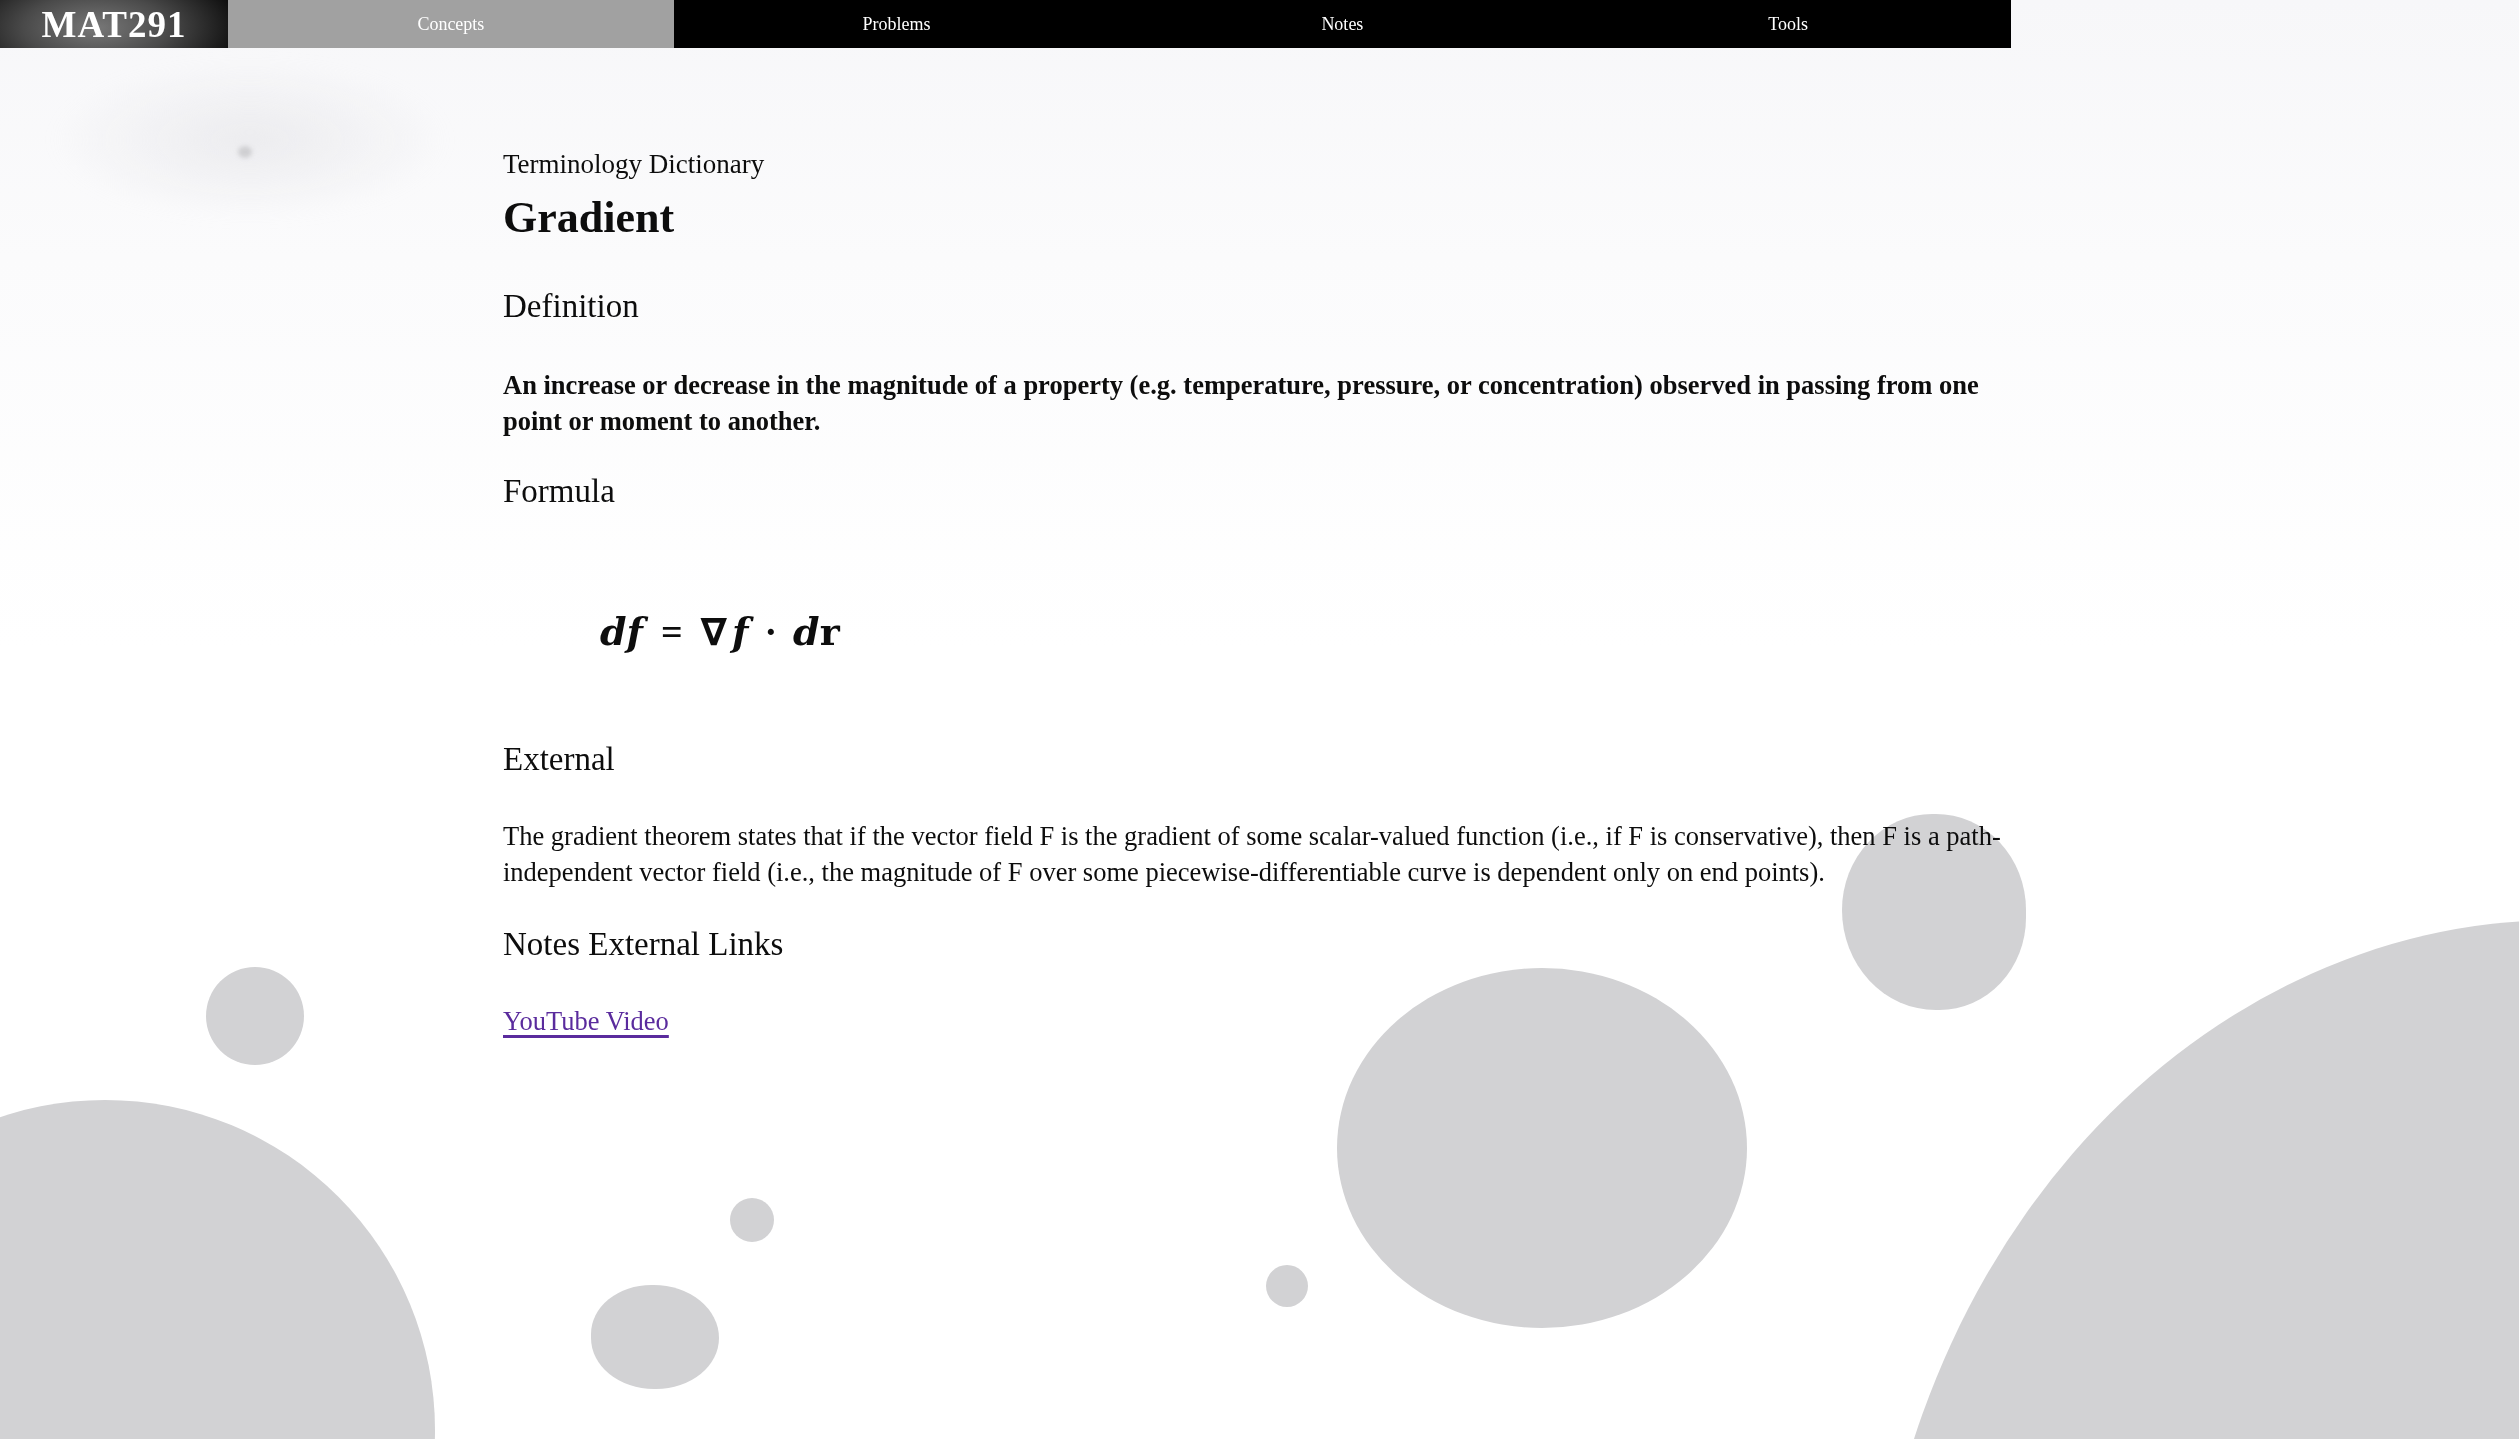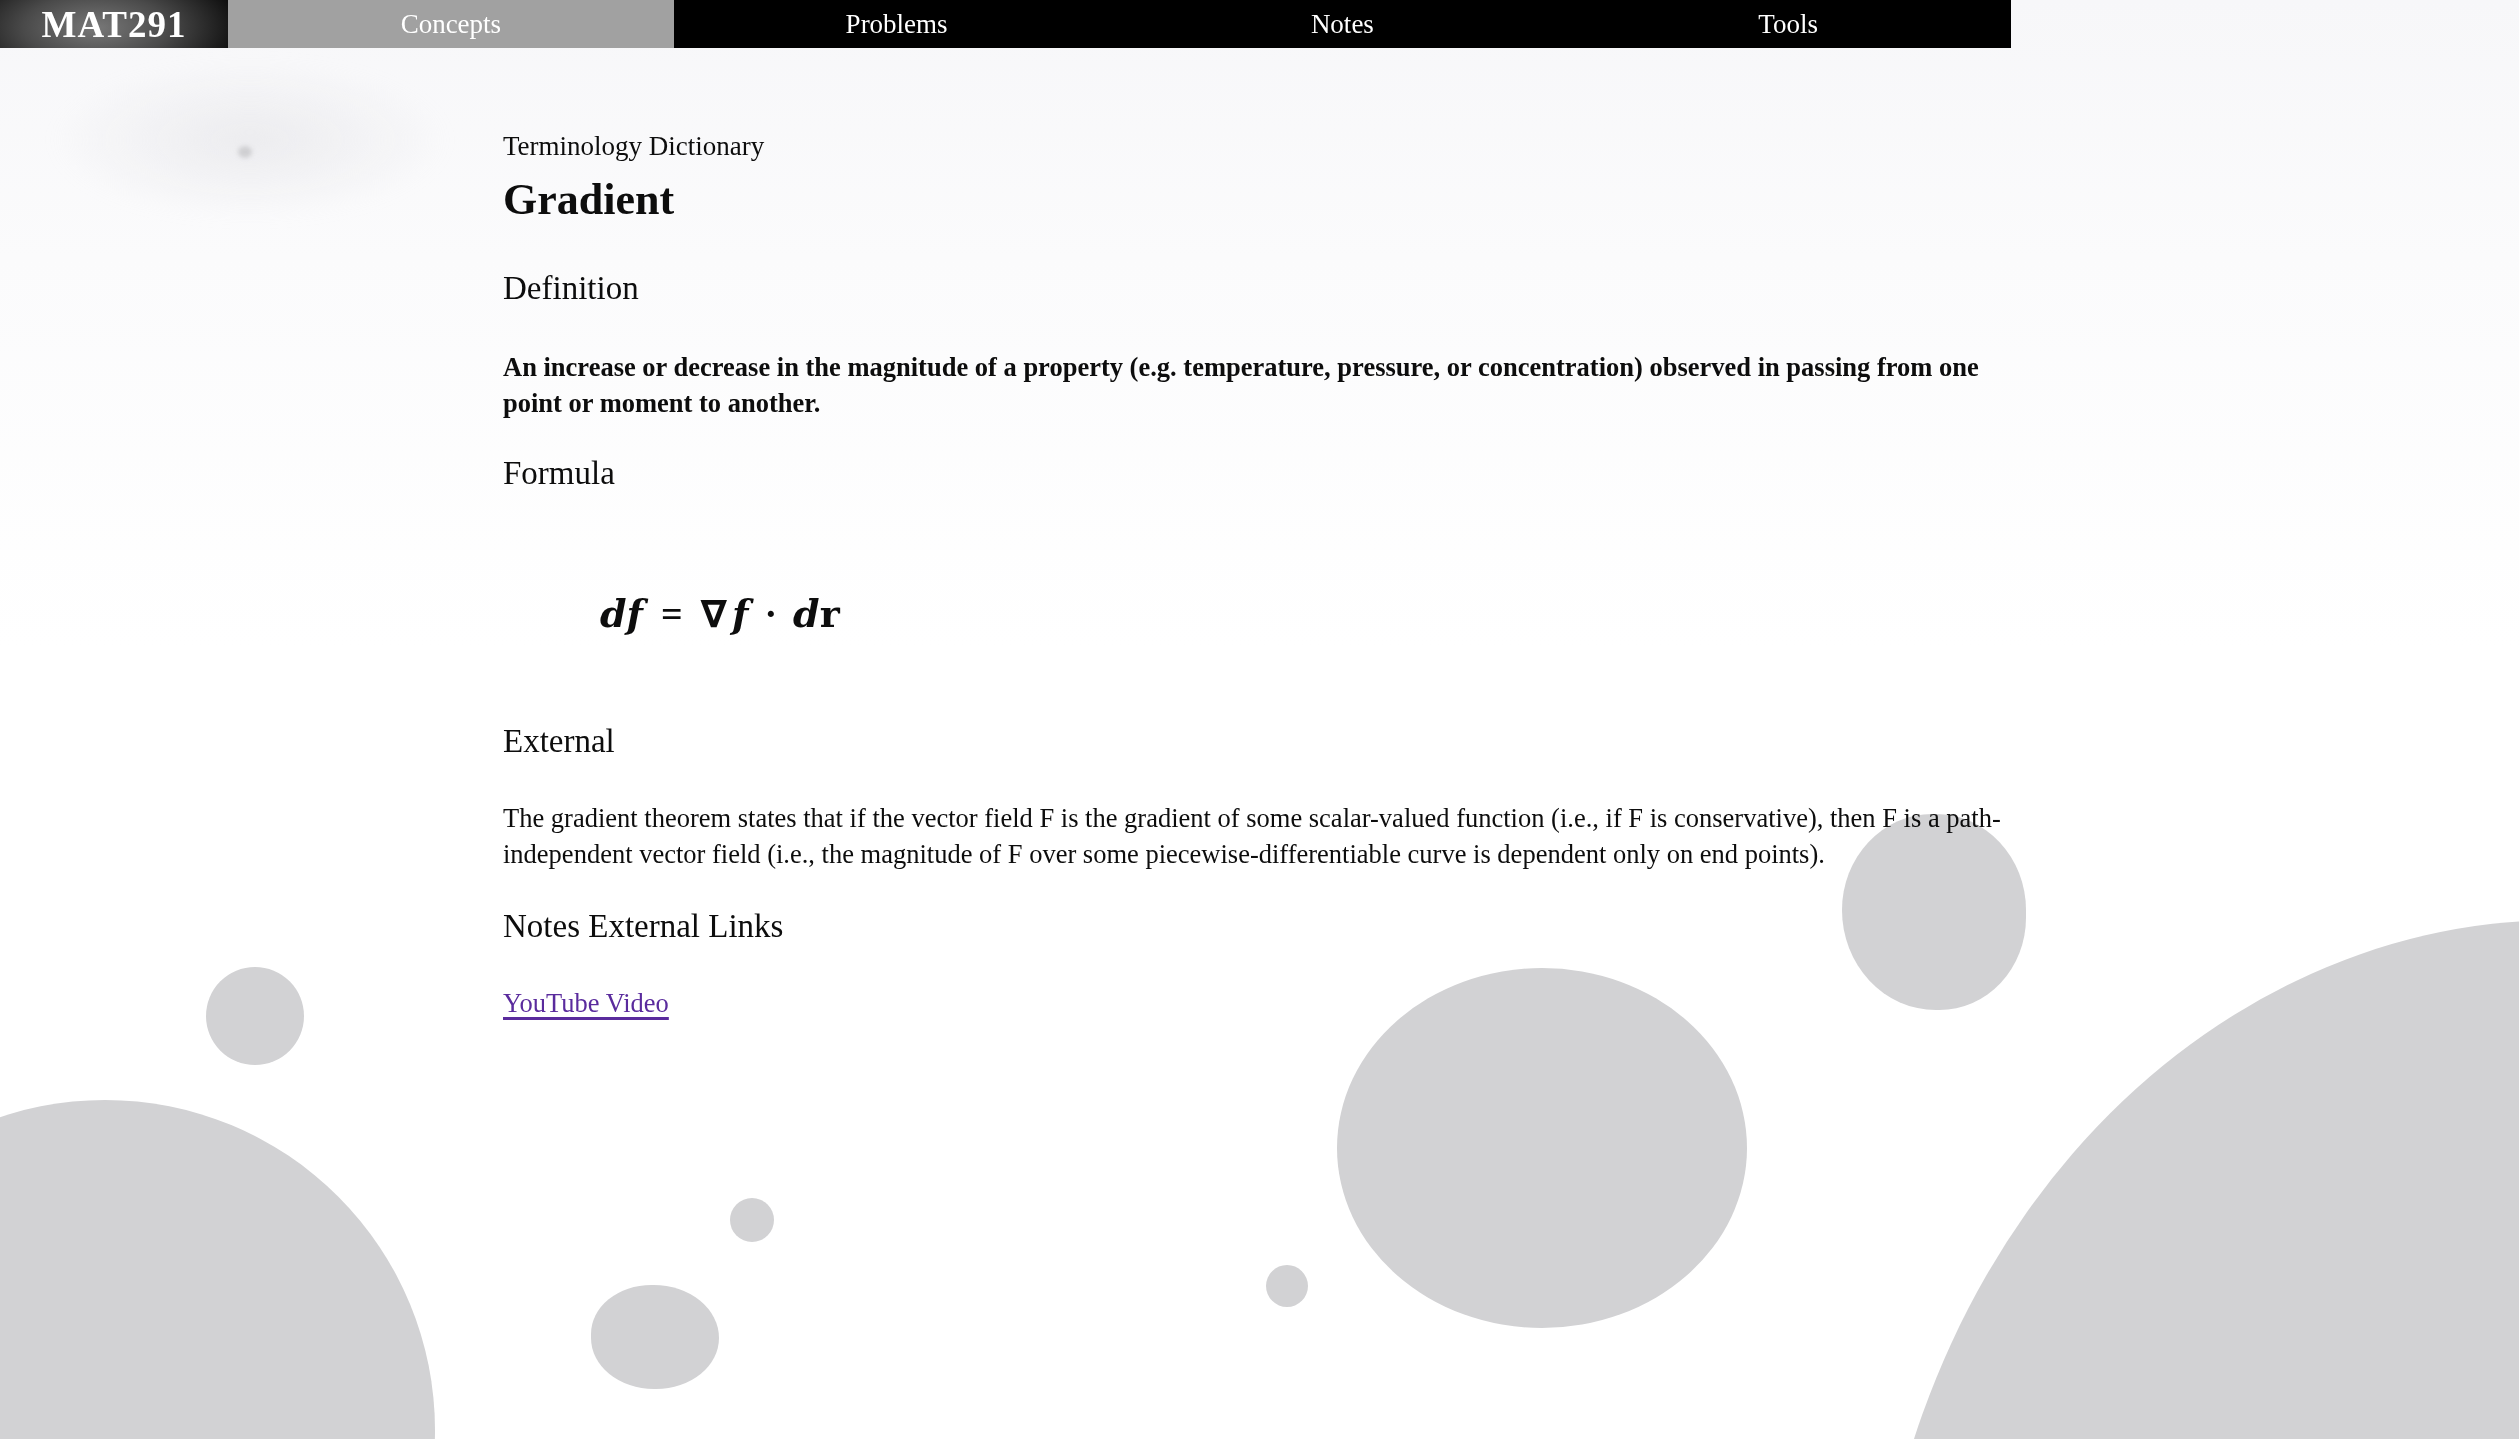--- a/index.html
+++ b/index.html
@@ -29,21 +29,21 @@
   }
   .logo {
     width: 228px; height: 48px; flex: 0 0 228px;
     display: flex; align-items: center; justify-content: center;
     background: radial-gradient(ellipse 150px 70px at 42% 58%, #787878 0%, #4a4a4a 48%, #0a0a0a 100%);
     color: var(--nav-text); font-weight: bold; font-size: 37px; letter-spacing: 1px;
     cursor: pointer;
   }
   .tab {
     flex: 1 1 0; display: flex; align-items: center; justify-content: center;
-    color: var(--nav-text); font-size: 27px; cursor: pointer;
+    color: var(--nav-text); font-size: 18px; cursor: pointer;
   }
   .tab.active { background: var(--active-tab-bg); }
 
   
   .decor { position: absolute; inset: 0; z-index: 1; pointer-events: none; }
   .shape { position: absolute; background: var(--decor-gray); border-radius: 50%; }
   .s1 { left: 206px;  top: 967px;  width: 98px;   height: 98px; }
   .s2 { left: -225px; top: 1100px; width: 660px;  height: 660px; }
   .s3 { left: 591px;  top: 1285px; width: 128px;  height: 104px; border-radius: 48% 52% 50% 50%; }
   .s4 { left: 730px;  top: 1198px; width: 44px;   height: 44px; }
@@ -53,21 +53,21 @@
   .s8 { left: 1870px; top: 920px;  width: 1380px; height: 1600px; }
   .haze {
     left: 50px; top: 60px; width: 400px; height: 160px; border-radius: 50%;
     background: radial-gradient(ellipse at center, rgba(225,225,229,0.55) 0%, rgba(225,225,229,0) 70%);
     filter: blur(8px);
   }
   .dot-faint { left: 238px; top: 146px; width: 14px; height: 12px; background: #cfcfd2; filter: blur(2px); }
 
   
   .content {
-    position: absolute; left: 503px; top: 41px; width: 1505px;
+    position: absolute; left: 503px; top: 59px; width: 1505px;
     padding-top: 87px; z-index: 2;
   }
   .eyebrow { font-size: 27px; line-height: 36px; }
   h1.title { font-size: 44px; line-height: 56px; margin: 8px 0 0 0; font-weight: bold; }
   h2 { font-size: 33px; line-height: 44px; font-weight: normal; margin: 38px 0 0 0; }
   h2.h-formula { margin-top: 30px; }
   h2.h-theorem { margin-top: 60px; }
   h2.h-links   { margin-top: 32px; }
   p  { font-size: 26.5px; line-height: 35.5px; margin: 38px 0 0 0; }
   p.def-body { margin-top: 40px; font-weight: bold; }

